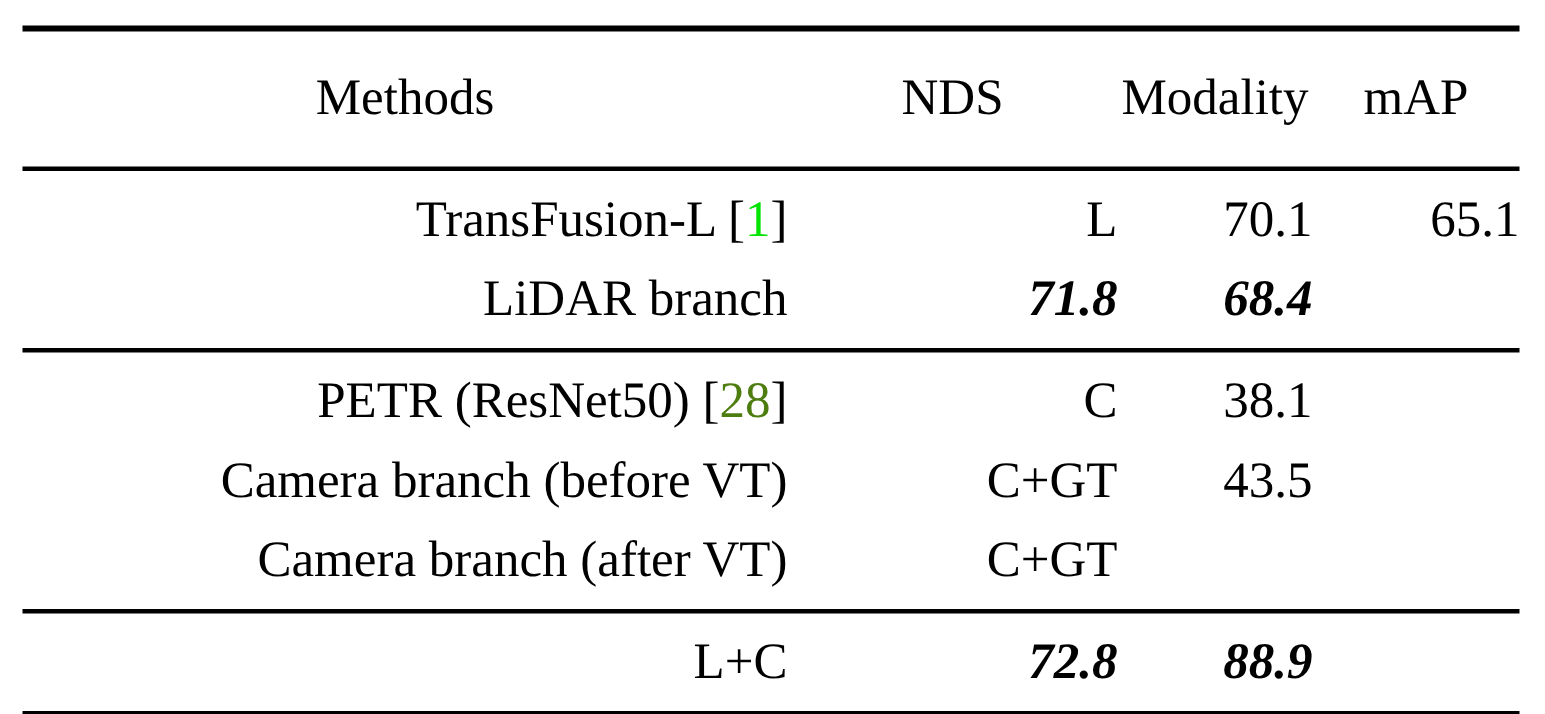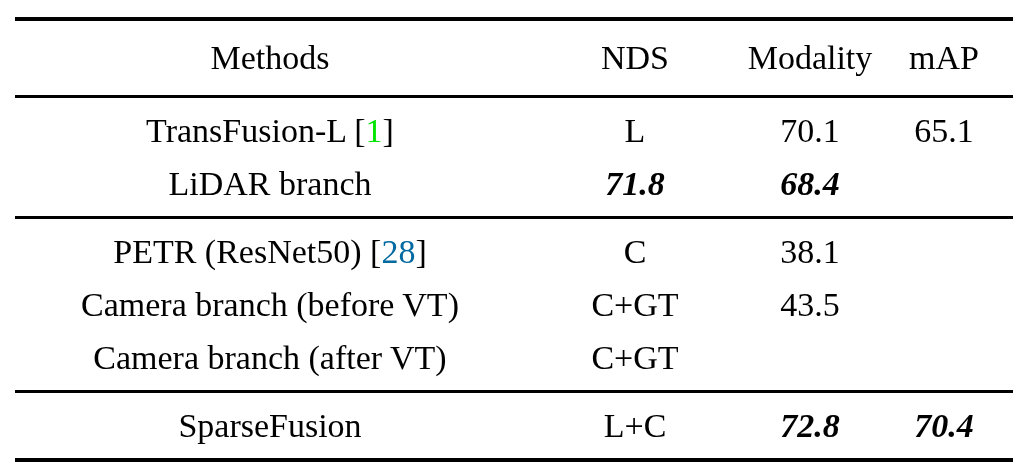--- a/index.html
+++ b/index.html
@@ -29,27 +29,28 @@
   .rule.light { height: 3px; }
   .grid-row {
     display: grid;
     grid-template-columns: 510px 220px 130px 138px;
     align-items: center;
     text-align: center;
     font-size: 34px;
     line-height: 1;
   }
   .header-row {
-    height: 74px;
+    height: 90px;
   }
   .section {
     padding: 6px 0;
   }
   .body-row {
     height: 53px;
+    text-align: right;
   }
   .cell { white-space: nowrap; }
   .metric.bold { font-weight: bold; font-style: italic; }
   .cite-bracket { color: #000000; }
   .cite-num {  }
 </style>
 </head>
 <body>
 
 <div class="paper-table">
@@ -74,39 +75,38 @@
         </div>
         <div class="grid-row body-row">
           <div class="cell"><span>LiDAR branch</span></div>
           <div class="cell metric bold">71.8</div>
           <div class="cell metric bold">68.4</div>
         </div>
       </div>
       <div class="rule light"></div>
       <div class="section">
         <div class="grid-row body-row">
-          <div class="cell"><span>PETR (ResNet50)</span><span class="cite"><span class="cite-bracket"> [</span><span class="cite-num" style="color: #0369a1;">28</span><span class="cite-bracket">]</span></span></div>
+          <div class="cell"><span>PETR (ResNet50)</span><span class="cite"><span class="cite-bracket"> [</span><span class="cite-num" style="color: #4d7c0f;">28</span><span class="cite-bracket">]</span></span></div>
           <div class="cell">C</div>
           <div class="cell metric">38.1</div>
         </div>
         <div class="grid-row body-row">
           <div class="cell"><span>Camera branch (before VT)</span></div>
           <div class="cell">C+GT</div>
           <div class="cell metric">43.5</div>
         </div>
         <div class="grid-row body-row">
           <div class="cell"><span>Camera branch (after VT)</span></div>
           <div class="cell">C+GT</div>
         </div>
       </div>
       <div class="rule light"></div>
       <div class="section">
         <div class="grid-row body-row">
-          <div class="cell"><span>SparseFusion</span></div>
           <div class="cell">L+C</div>
           <div class="cell metric bold">72.8</div>
-          <div class="cell metric bold">70.4</div>
+          <div class="cell metric bold">88.9</div>
         </div>
       </div>
       <div class="rule heavy"></div>
     </div>
 
 </div>
 
 </body></html>

